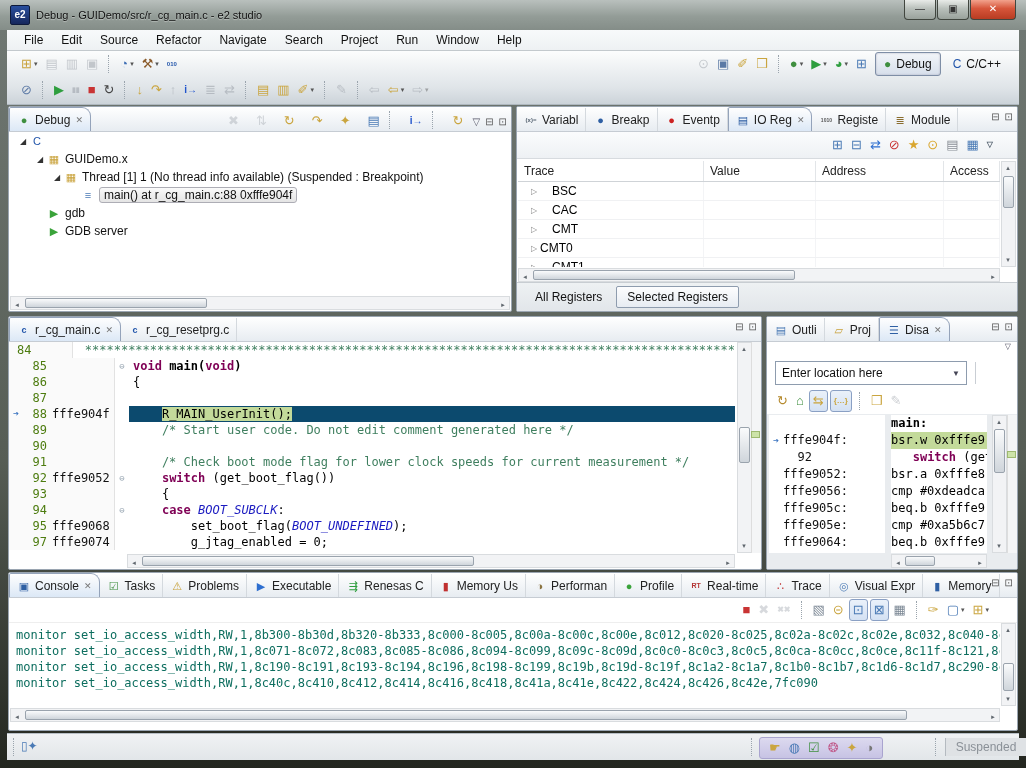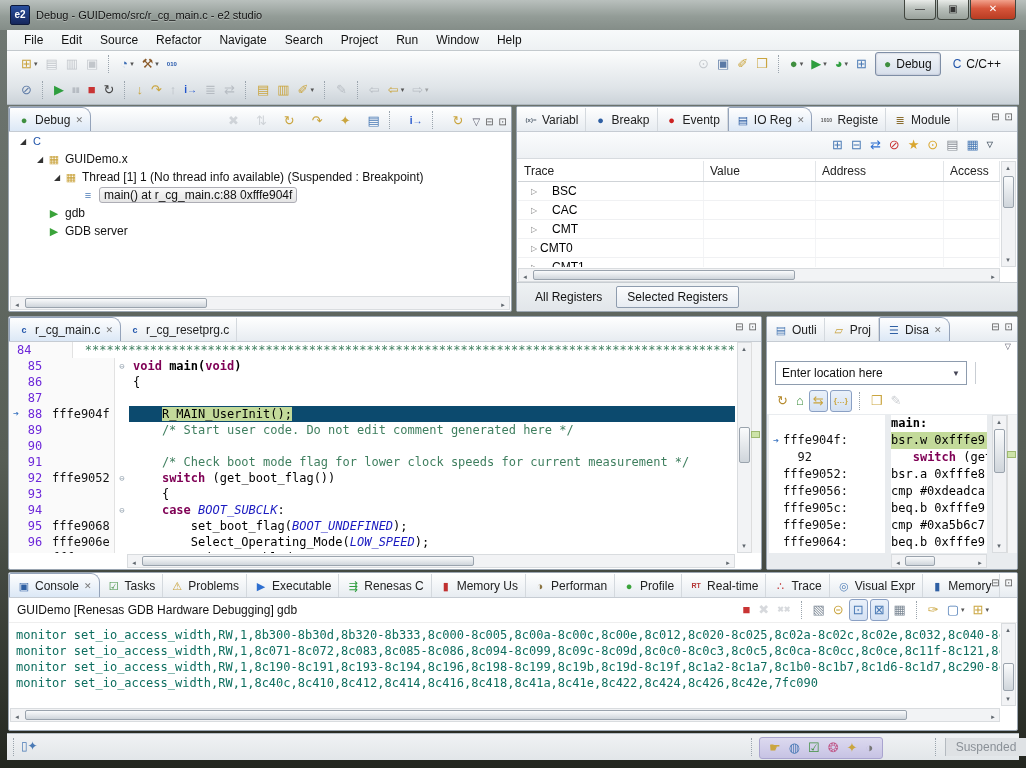--- a/index.html
+++ b/index.html
@@ -64,21 +64,21 @@
   .col-name{width:186px;}.col-value{width:112px;}.col-address{width:128px;}.col-access{flex:1;}
   .iorow .twisty{margin-left:10px;color:#888;}
   #io-bottom-tabs{position:absolute;left:0;right:0;bottom:0;height:28px;background:linear-gradient(#eef1f3,#e2e6ea);border-top:1px solid #c8cdd2;display:flex;align-items:center;padding-left:8px;}
   .btab{padding:3px 10px;color:#111;}
   .btab.boxed{border:1px solid #8e9cae;border-radius:2px;background:linear-gradient(#fdfdfe,#e7ecf2);margin-left:4px;}
   
   #editor-view{left:8px;top:316px;width:754px;height:254px;}
   #code-wrap{position:absolute;left:0;top:25px;right:26px;bottom:16px;overflow:hidden;background:#fff;}
   .cline{height:16px;display:flex;white-space:pre;font-family:"DejaVu Sans Mono",monospace;font-size:12px;line-height:16px;}
   .cptr{width:14px;text-align:center;color:#3b74c0;font-size:10px;background:#fafafa;}
-  .cnum{width:24px;text-align:center;color:#6d28d9;background:#fafafa;}
+  .cnum{width:24px;text-align:right;color:#4d7c0f;background:#fafafa;}
   .caddr{width:62px;padding-left:5px;color:#111;background:#fafafa;}
   .cfold{width:14px;text-align:center;color:#95a3b0;font-size:9px;border-left:1px solid #e2e2e2;background:#fff;}
   .ccode{flex:1;padding-left:4px;color:#000;}
   .cline.cur .ccode{background:#0c4a6e;}
   .tok-k{color:#7f0055;font-weight:bold;}
   .tok-c{color:#3f7f5f;}
   .tok-e{color:#1a1ac0;font-style:italic;}
   .tok-b{color:#000;font-weight:bold;}
   .tok-g{background:#c3da9a;}
   #ed-vsb{top:25px;bottom:16px;right:9px;}
@@ -514,21 +514,20 @@
         <div class="cline"><span class="cptr"></span><span class="cnum">86</span><span class="caddr"></span><span class="cfold"></span><span class="ccode"><span class="tok-p">{</span></span></div>
         <div class="cline"><span class="cptr"></span><span class="cnum">87</span><span class="caddr"></span><span class="cfold"></span><span class="ccode"></span></div>
         <div class="cline cur"><span class="cptr">➔</span><span class="cnum">88</span><span class="caddr">fffe904f</span><span class="cfold"></span><span class="ccode"><span class="tok-p">    </span><span class="tok-g">R_MAIN_UserInit();</span></span></div>
         <div class="cline"><span class="cptr"></span><span class="cnum">89</span><span class="caddr"></span><span class="cfold"></span><span class="ccode"><span class="tok-c">    /* Start user code. Do not edit comment generated here */</span></span></div>
         <div class="cline"><span class="cptr"></span><span class="cnum">90</span><span class="caddr"></span><span class="cfold"></span><span class="ccode"></span></div>
         <div class="cline"><span class="cptr"></span><span class="cnum">91</span><span class="caddr"></span><span class="cfold"></span><span class="ccode"><span class="tok-c">    /* Check boot mode flag for lower clock speeds for current measurement */</span></span></div>
         <div class="cline"><span class="cptr"></span><span class="cnum">92</span><span class="caddr">fffe9052</span><span class="cfold">⊖</span><span class="ccode"><span class="tok-p">    </span><span class="tok-k">switch</span><span class="tok-p"> (get_boot_flag())</span></span></div>
         <div class="cline"><span class="cptr"></span><span class="cnum">93</span><span class="caddr"></span><span class="cfold"></span><span class="ccode"><span class="tok-p">    {</span></span></div>
         <div class="cline"><span class="cptr"></span><span class="cnum">94</span><span class="caddr"></span><span class="cfold">⊖</span><span class="ccode"><span class="tok-p">    </span><span class="tok-k">case</span><span class="tok-p"> </span><span class="tok-e">BOOT_SUBCLK</span><span class="tok-p">:</span></span></div>
         <div class="cline"><span class="cptr"></span><span class="cnum">95</span><span class="caddr">fffe9068</span><span class="cfold"></span><span class="ccode"><span class="tok-p">        set_boot_flag(</span><span class="tok-e">BOOT_UNDEFINED</span><span class="tok-p">);</span></span></div>
-        <div class="cline"><span class="cptr"></span><span class="cnum">96</span><span class="caddr">fffe906e</span><span class="cfold"></span><span class="ccode"><span class="tok-p">        Select_Operating_Mode(</span><span class="tok-e">LOW_SPEED</span><span class="tok-p">);</span></span></div>
         <div class="cline"><span class="cptr"></span><span class="cnum">97</span><span class="caddr">fffe9074</span><span class="cfold"></span><span class="ccode"><span class="tok-p">        g_jtag_enabled = 0;</span></span></div>
       </div>
     <div class="sbv" id="ed-vsb">
       <span class="sb-arr" style="top:0;left:0;">▴</span>
       <div class="sb-thumb" style="top:40%;height:34px;"></div>
       <span class="sb-arr" style="bottom:0;left:0;">▾</span>
     </div>
     <div id="ed-ruler">
         <div id="ed-mark"></div>
       </div>
@@ -679,21 +678,20 @@
         <div class="tab">
           <span class="tabico" style="color: rgb(46, 95, 163);">▮</span>
           <span>Memory</span>
         </div>
         <div class="hdr-btns">
         <span>⊟</span>
         <span>⊡</span>
       </div>
     </div>
     <div id="con-label-row">
-      <span id="con-label">GUIDemo [Renesas GDB Hardware Debugging] gdb</span>
       <div id="con-toolbar">
           <span class="tbi">
             <span class="gly" style="color: rgb(201, 52, 52);">■</span>
           </span>
           <span class="tbi dis">
             <span class="gly" style="color: rgb(167, 173, 180);">✖</span>
           </span>
           <span class="tbi dis">
             <span class="gly" style="color: rgb(167, 173, 180); font-size: 8px; font-weight: bold;">✖✖</span>
           </span>

